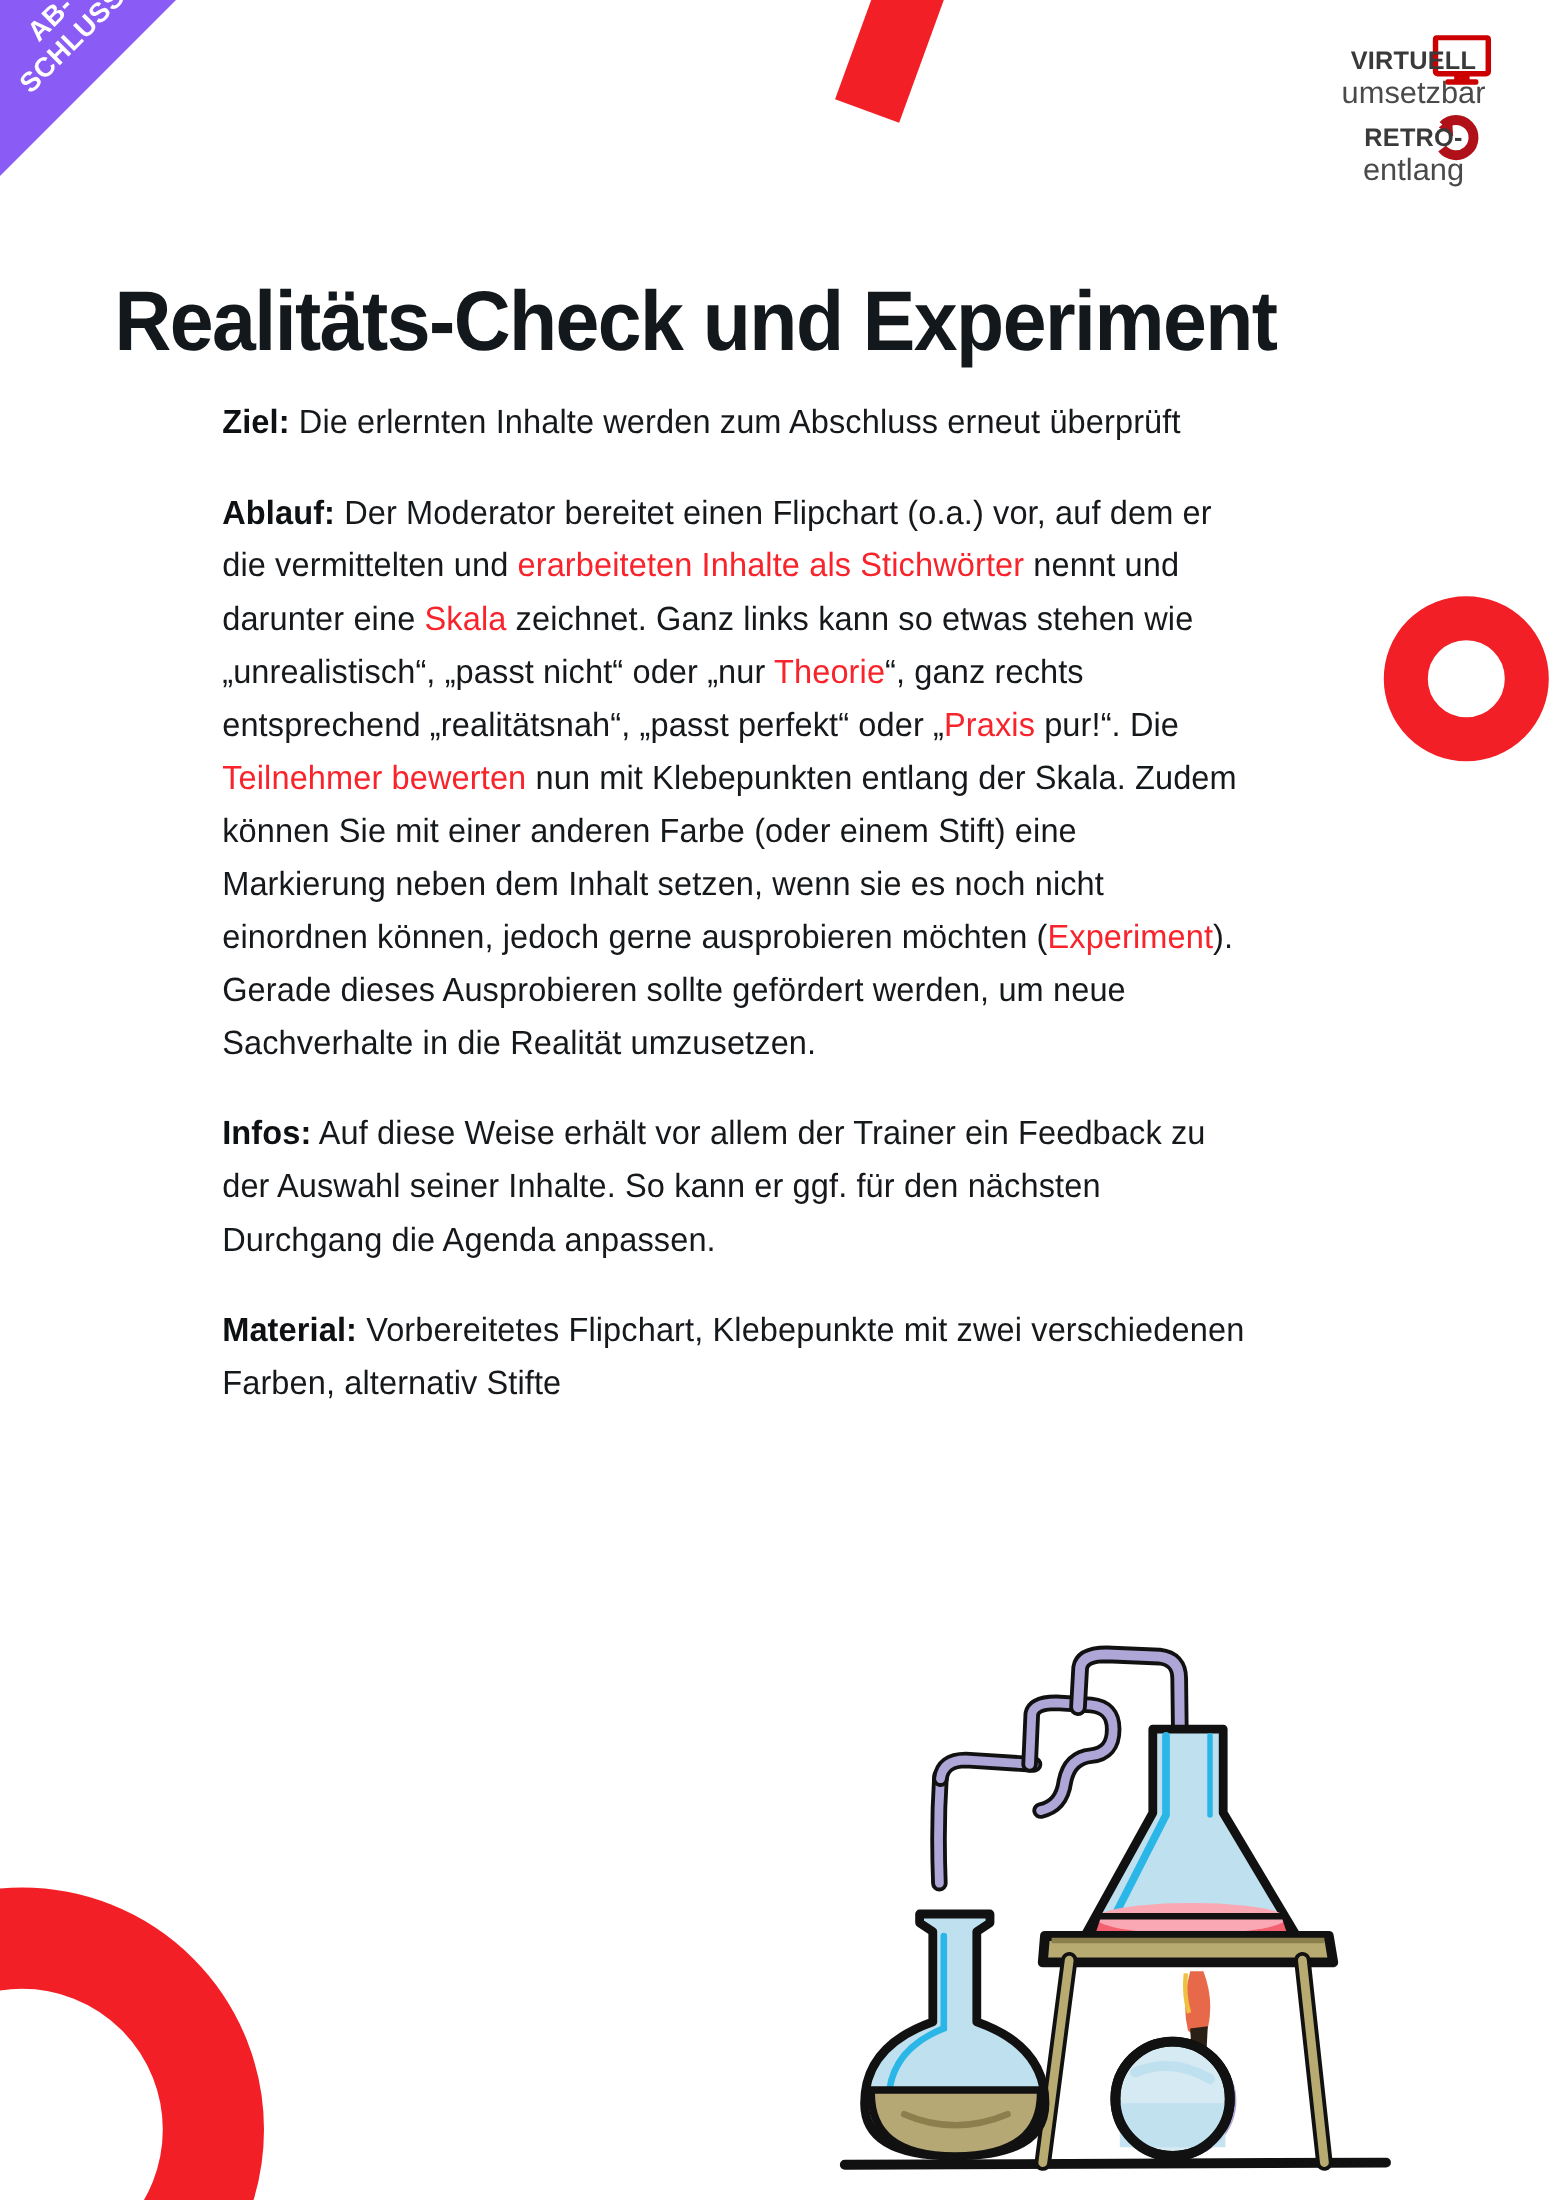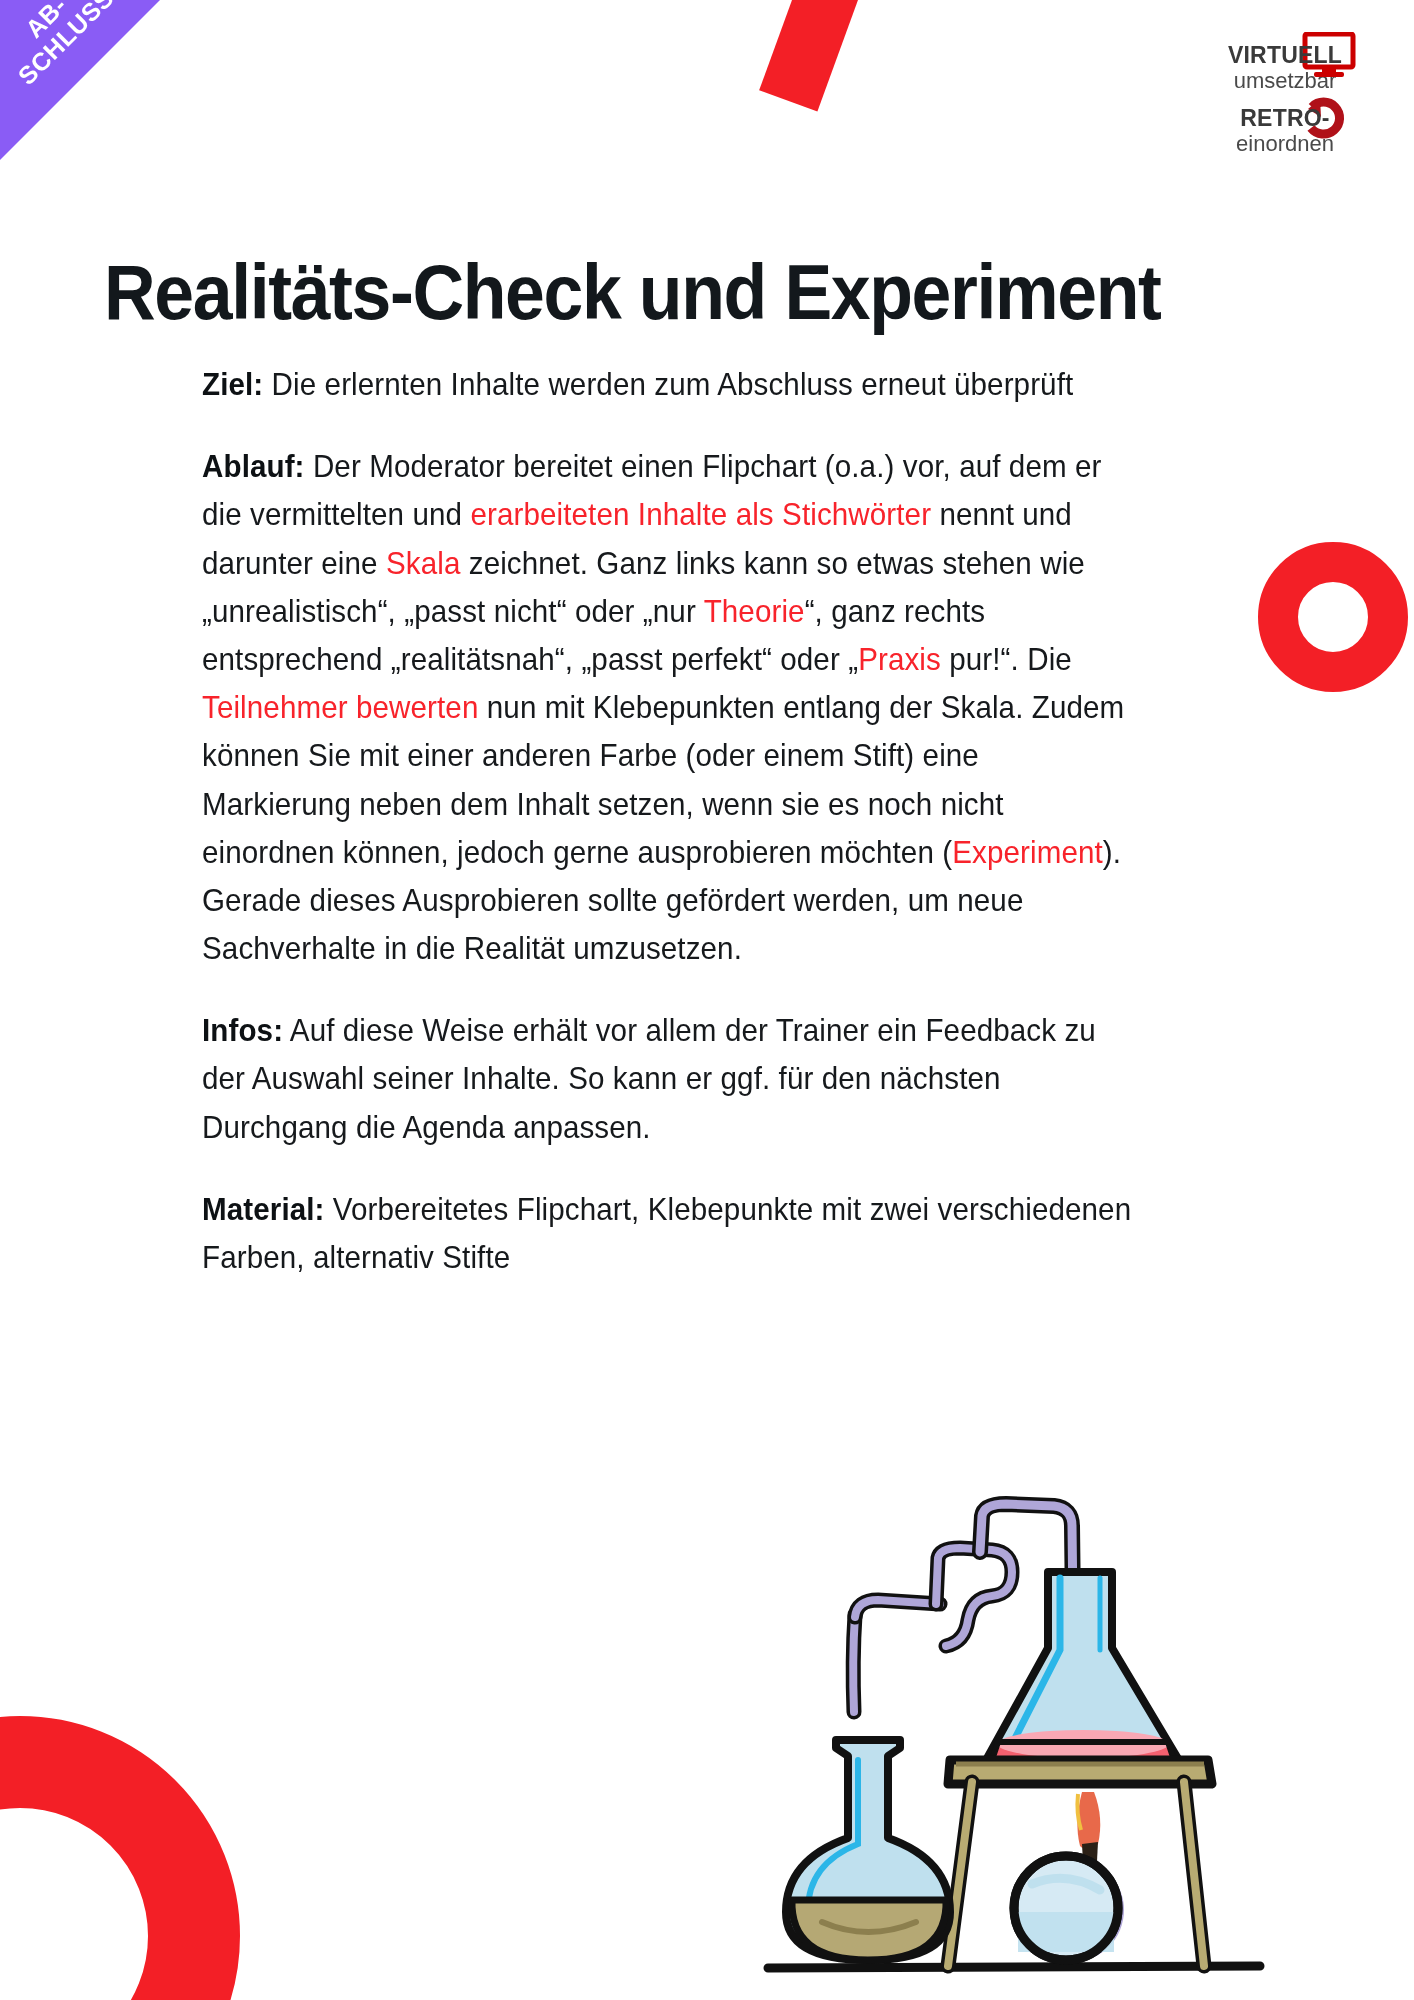--- a/index.html
+++ b/index.html
@@ -93,21 +93,21 @@
     font-weight: bold;
     font-size: 23px;
     color: #3A3A3A;
     letter-spacing: 0.2px;
     line-height: 1.0;
     z-index: 2;
   }
   .badge-line2 {
     font-family: "Liberation Sans", sans-serif;
     font-weight: normal;
-    font-size: 22px;
+    font-size: 28px;
     color: #4A4A4A;
     line-height: 1.25;
   }
   .monitor-icon {
     position: absolute;
     top: -12px;
     right: 14px;
     width: 54px;
     height: 46px;
     z-index: 1;
@@ -194,21 +194,21 @@
     <div class="badge-line1">VIRTUELL</div>
     <div class="badge-line2">umsetzbar</div>
   </div>
 
   <div class="badge">
     <svg class="retro-icon" viewBox="0 0 46 46">
       <path d="M10 10 A16 16 0 1 1 9 31" fill="none" stroke="#B01119" stroke-width="9" stroke-linecap="butt"></path>
       <path d="M18 2 L6 12 L19 20 Z" fill="#B01119"></path>
     </svg>
     <div class="badge-line1">RETRO-</div>
-    <div class="badge-line2">einordnen</div>
+    <div class="badge-line2">entlang</div>
   </div>
 
 </div>
 
 <h1 class="page-title">Realitäts-Check und Experiment</h1>
 
 <div class="content">
 
   <p class="para"><span class="lbl">Ziel:</span><span> Die erlernten Inhalte werden zum Abschluss erneut überprüft</span></p>
 

